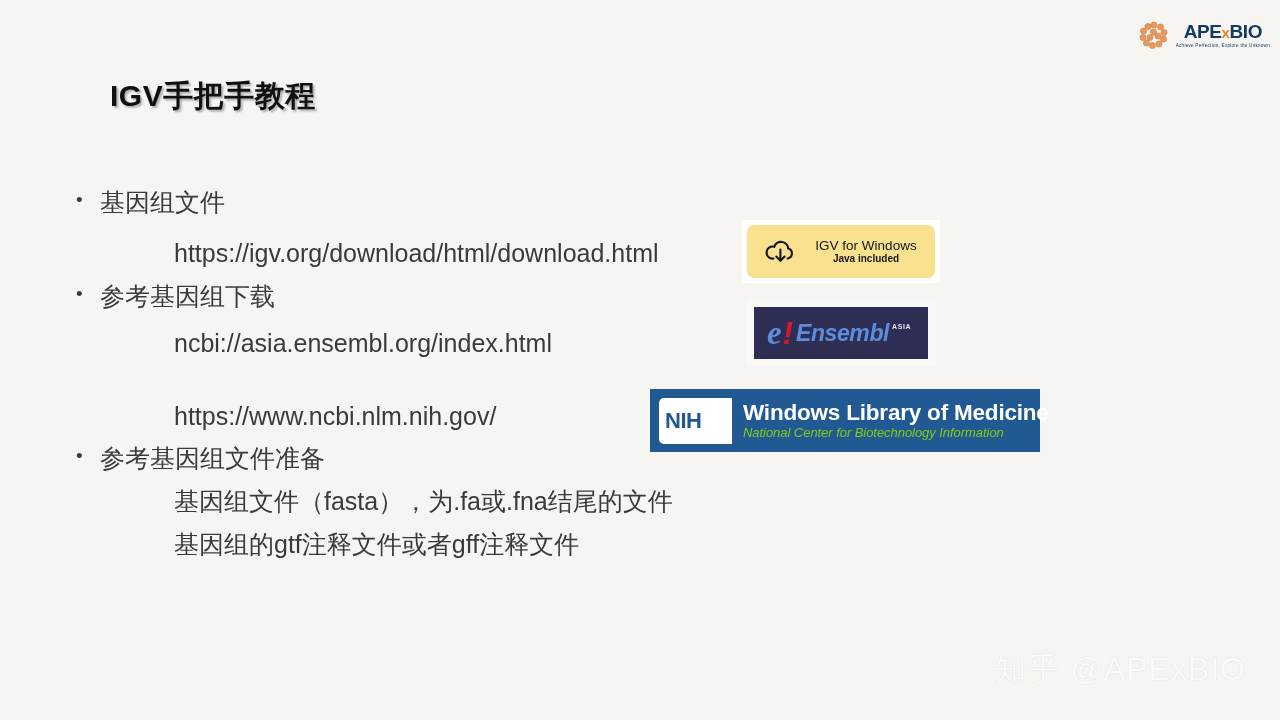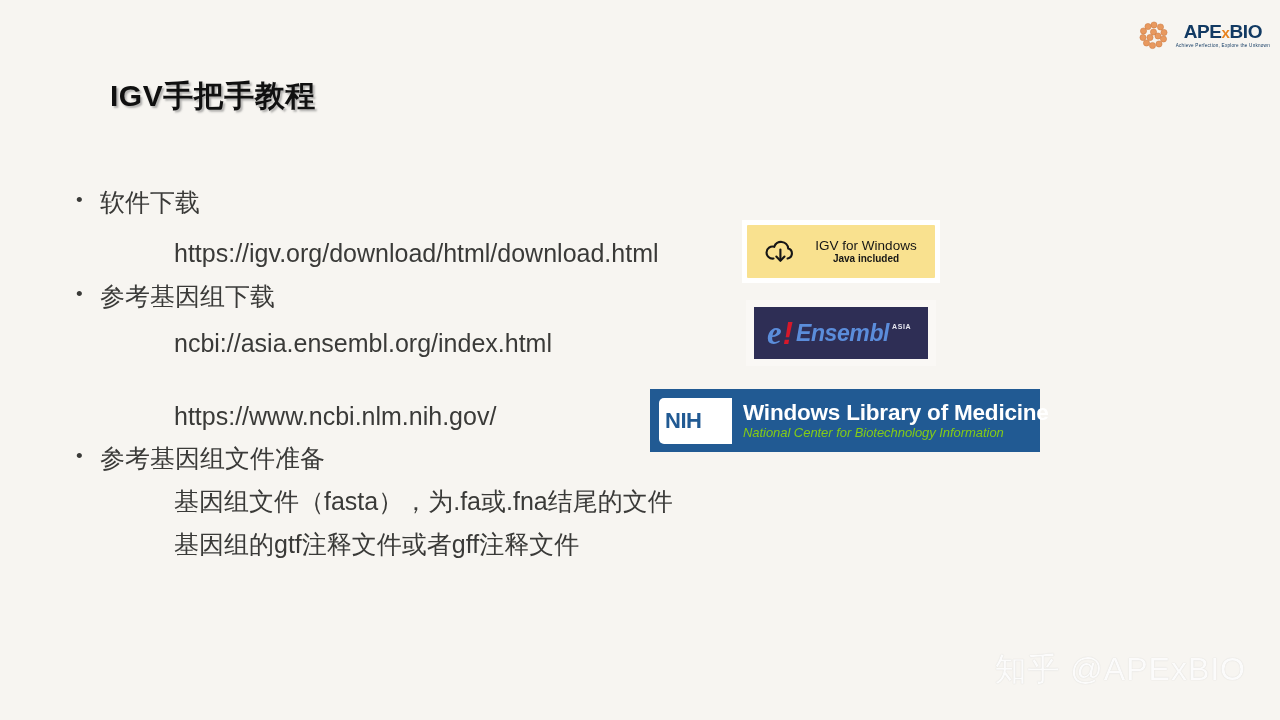--- a/index.html
+++ b/index.html
@@ -41,21 +41,21 @@
 
   .sp-26 { height:26px; } .sp-18 { height:18px; }
   .sp-22 { height:22px; } .sp-48 { height:48px; } .sp-17 { height:17px; }
 
   
   .igv-frame {
     position:absolute; left:742px; top:220px; width:198px; height:63px;
     background:#ffffff; padding:5px; display:flex;
   }
   .igv-btn {
-    flex:1; background:#f9e18f; border-radius:1px;
+    flex:1; background:#f9e18f; border-radius:7px;
     display:flex; align-items:center; justify-content:center; gap:20px;
   }
   .cloud-icon { width:30px; height:26px; flex:0 0 30px; }
   .igv-labels { display:flex; flex-direction:column; align-items:center; line-height:1.12; }
   .igv-main { font-size:13.5px; color:#161616; font-weight:500; white-space:nowrap; }
   .igv-sub { font-size:10px; color:#161616; font-weight:bold; white-space:nowrap; }
 
   
   .ensembl-frame {
     position:absolute; left:746px; top:300px; width:190px; height:66px;
@@ -126,21 +126,21 @@
     <div class="brand-tag">Achieve Perfection, Explore the Unknown</div>
   </div>
 </div>
 
 <div class="page-title">IGV手把手教程</div>
 
 <div class="content">
 
   <div class="bullet-row">
     <span class="bullet-dot">•</span>
-    <span class="bullet-label">软件下载</span>
+    <span class="bullet-label">基因组文件</span>
   </div>
   <div class="sp-26"></div>
   <div class="sub-line">https://igv.org/download/html/download.html</div>
   <div class="sp-18"></div>
 
   <div class="bullet-row">
     <span class="bullet-dot">•</span>
     <span class="bullet-label">参考基因组下载</span>
   </div>
   <div class="sp-22"></div>

